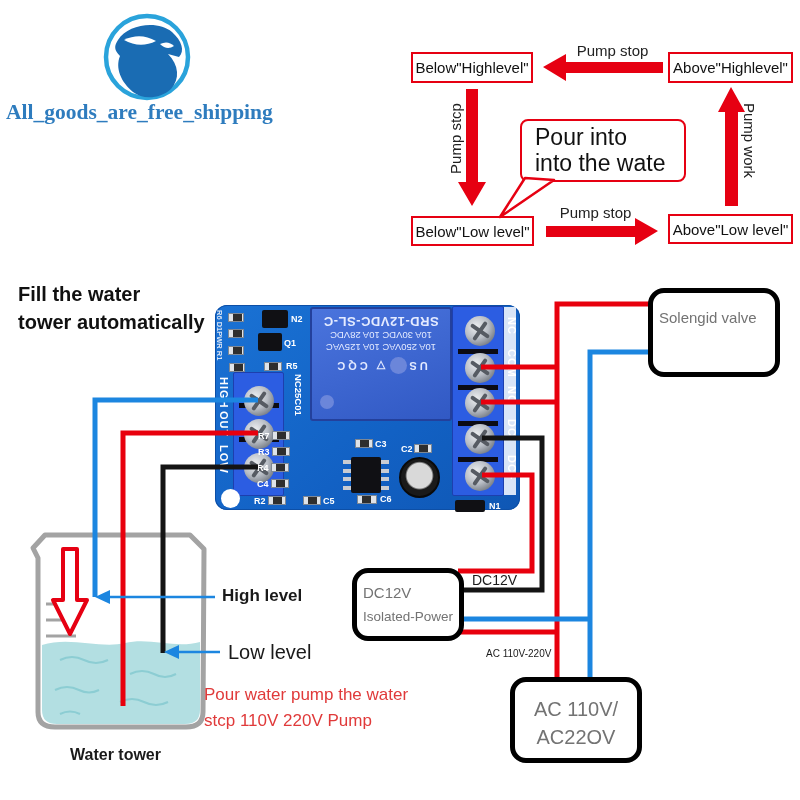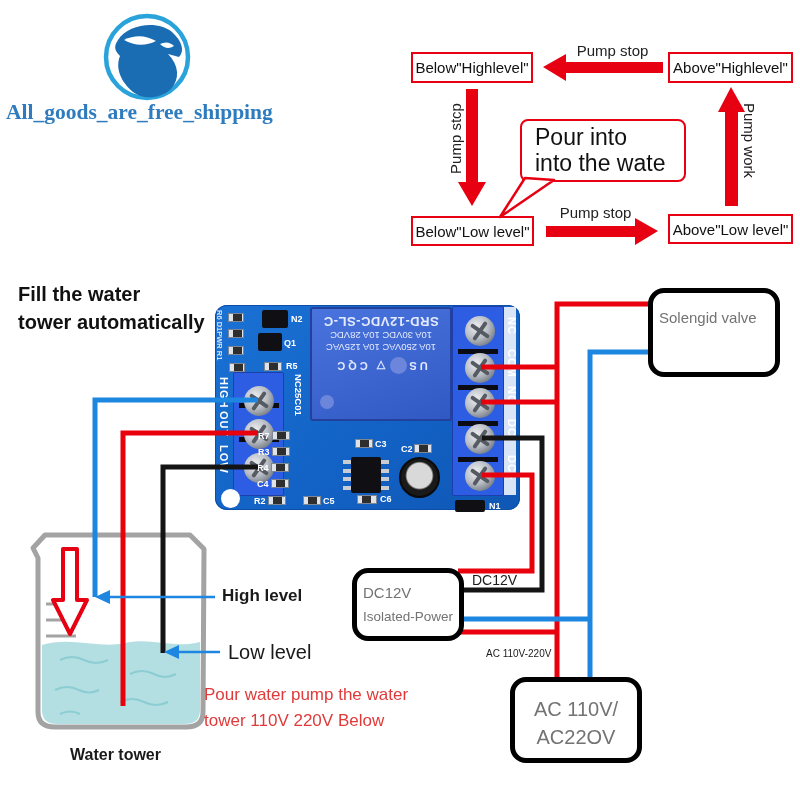--- a/index.html
+++ b/index.html
@@ -231,21 +231,21 @@
     <div>AC 110V/</div>
     <div>AC22OV</div>
   </div>
   <div class="lbl z3" style="left:472px;top:572px;font-size:14px;">DC12V</div>
   <div class="lbl z3" style="left:449px;top:648px;font-size:10px;margin-left:37px;">AC 110V-220V</div>
 
   <div class="lbl z3" style="left:222px;top:586px;font-size:17px;font-weight:bold;">High level</div>
   <div class="lbl z3" style="left:228px;top:641px;font-size:20px;">Low level</div>
   <div class="lbl z3" style="left:204px;top:682px;font-size:17px;line-height:26px;color:#e03a3a;">
     <div>Pour water pump the water</div>
-    <div>tower 110V 220V Below</div>
+    <div>stcp 110V 220V Pump</div>
   </div>
   <div class="lbl z3" style="left:70px;top:746px;font-size:16px;font-weight:bold;">Water tower</div>
 
   <svg class="abs" style="left:0;top:0;z-index:4;pointer-events:none;" width="800" height="800" viewBox="0 0 800 800">
     <polygon points="525,178 554,180 500,217" fill="#ffffff" stroke="#e60012" stroke-width="2.5" stroke-linejoin="round"></polygon>
   </svg>
 
 </div>
 
 </body></html>

